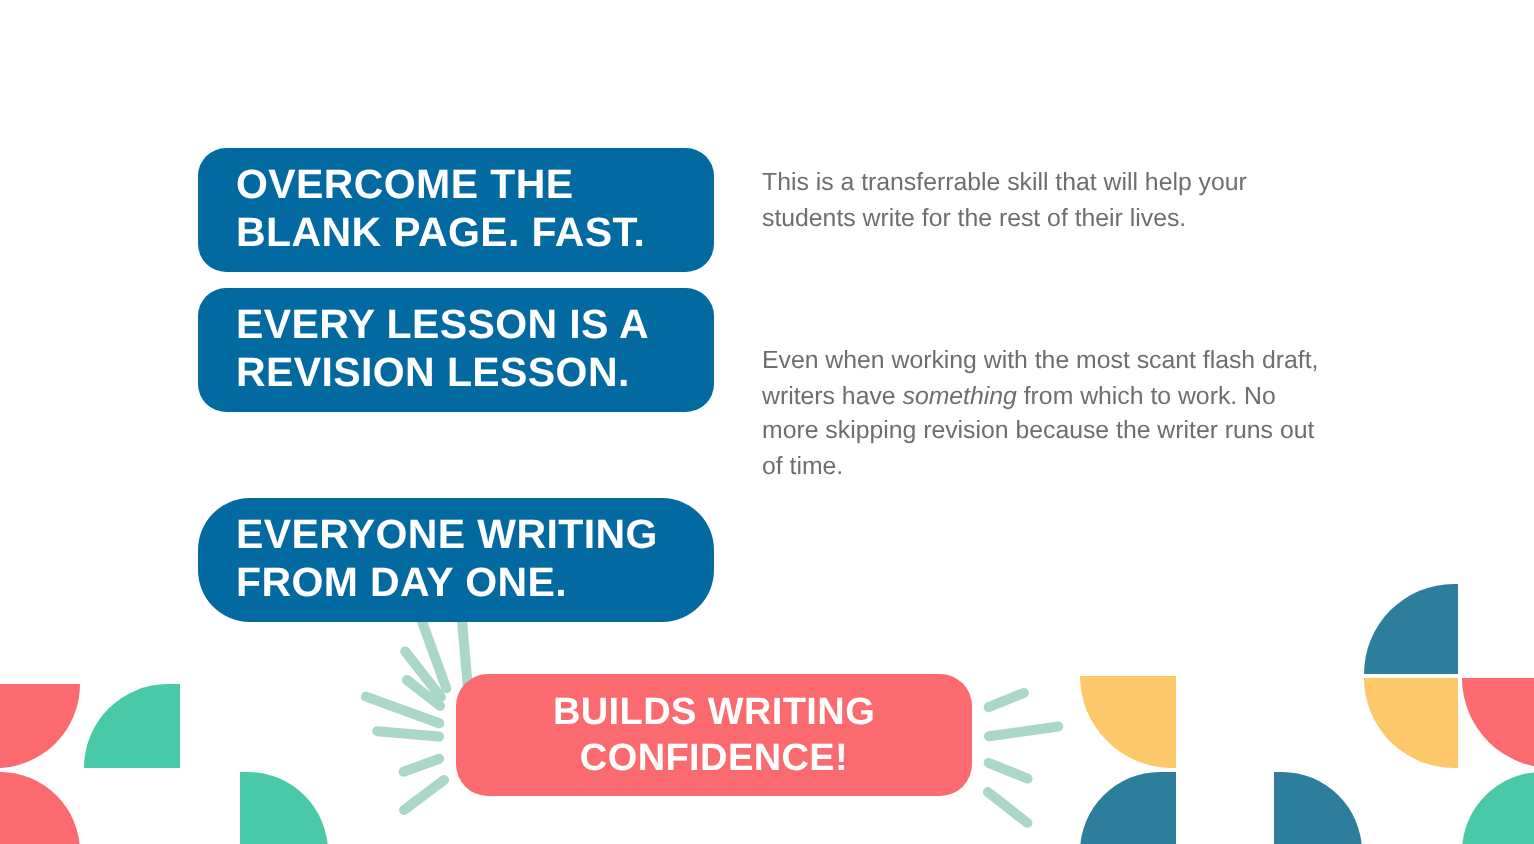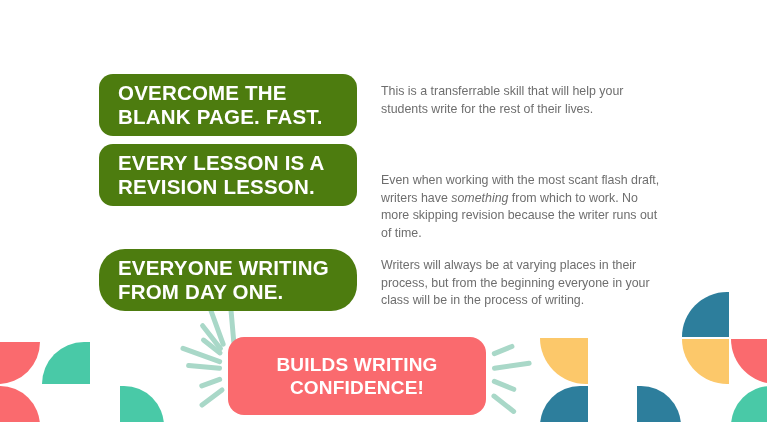--- a/index.html
+++ b/index.html
@@ -32,21 +32,21 @@
     border-radius: 3px;
     transform-origin: 0 50%;
   }
 
   
   .pill {
     position: absolute;
     left: 99px;
     width: 258px;
     border-radius: 14px;
-    background: #4d7c0f;
+    background: #0369a1;
     box-sizing: border-box;
     padding: 11px 0 11px 19px;
     display: flex;
     align-items: center;
   }
   .pill-text {
     color: #ffffff;
     font-weight: bold;
     font-size: 20.5px;
     line-height: 24px;
@@ -71,21 +71,21 @@
   #para-1 { top: 71px; }
   #para-2 { top: 160px; }
   #para-3 { top: 245px; }
 
   
   #cta {
     position: absolute;
     left: 228px;
     top: 337px;
     width: 258px;
-    height: 78px;
+    height: 61px;
     border-radius: 16px;
     background: #fa6a6e;
     display: flex;
     align-items: center;
     justify-content: center;
     z-index: 5;
   }
   #cta-text {
     color: #ffffff;
     font-weight: bold;
@@ -144,20 +144,19 @@
 
   <div class="pill" id="pill-3">
     <span class="pill-text">EVERYONE WRITING
 FROM DAY ONE.</span>
   </div>
 
   <p class="para" id="para-2"><span>Even when working with the most scant flash draft, writers have </span><em>something</em><span> from which to work. No more skipping revision because the writer runs out of time.</span></p>
 
   <p class="para" id="para-1"><span>This is a transferrable skill that will help your students write for the rest of their lives.</span><em></em><span></span></p>
 
-  <p class="para" id="para-3"><span>Writers will always be at varying places in their process, but from the beginning everyone in your class will be in the process of writing.</span><em></em><span></span></p>
 
   <div id="cta">
     <span id="cta-text">BUILDS WRITING
 CONFIDENCE!</span>
   </div>
 
 </div>
 
 </body></html>

